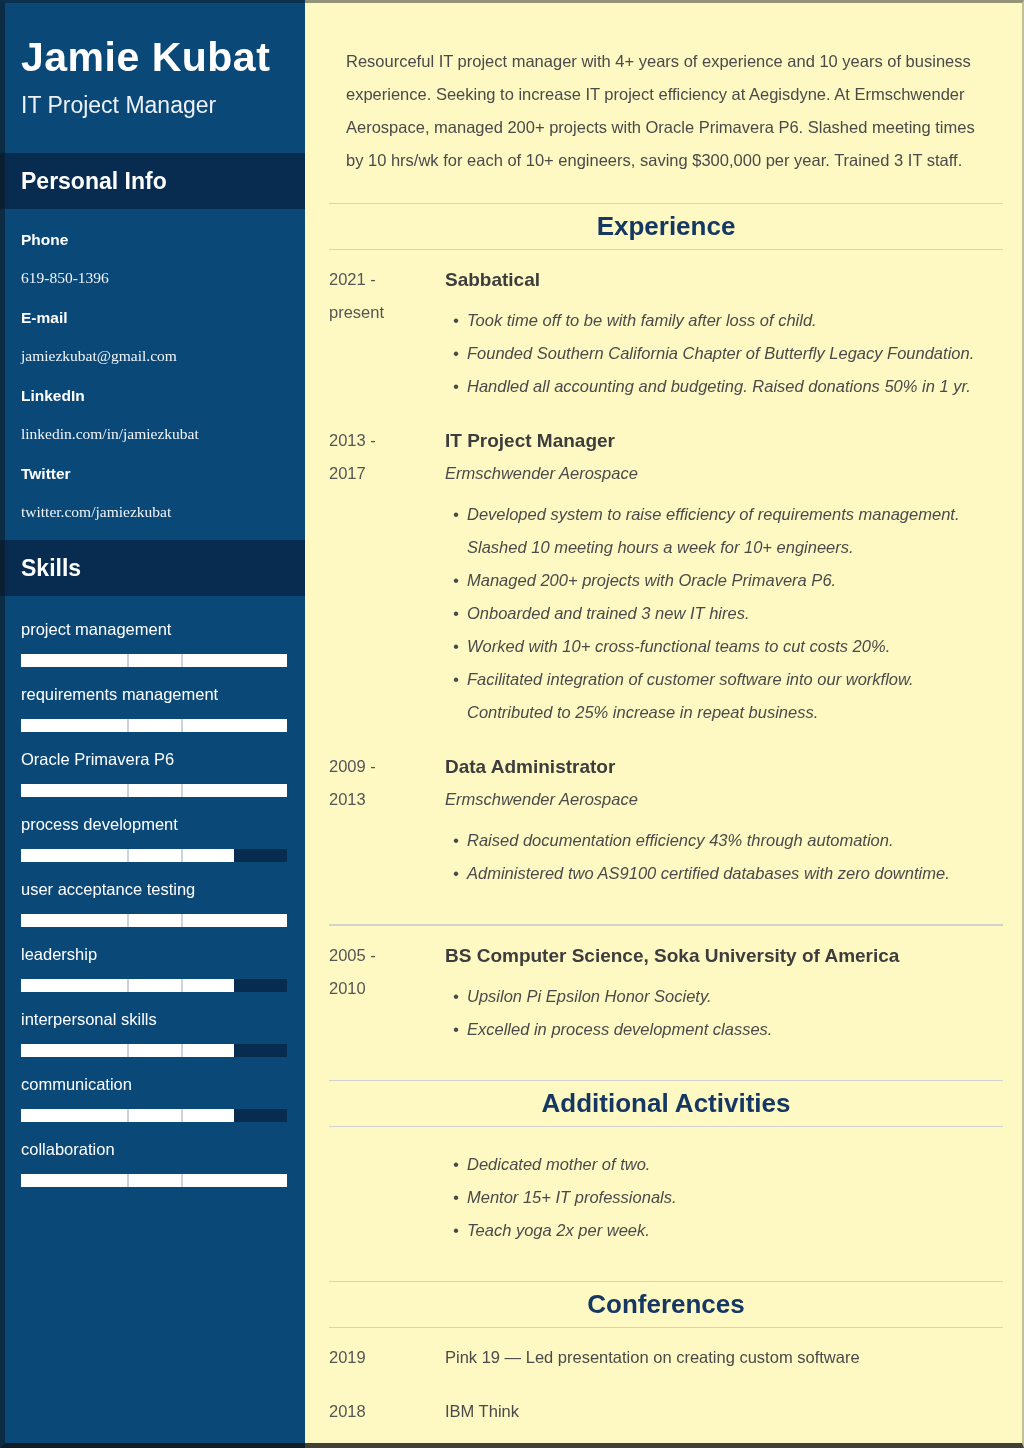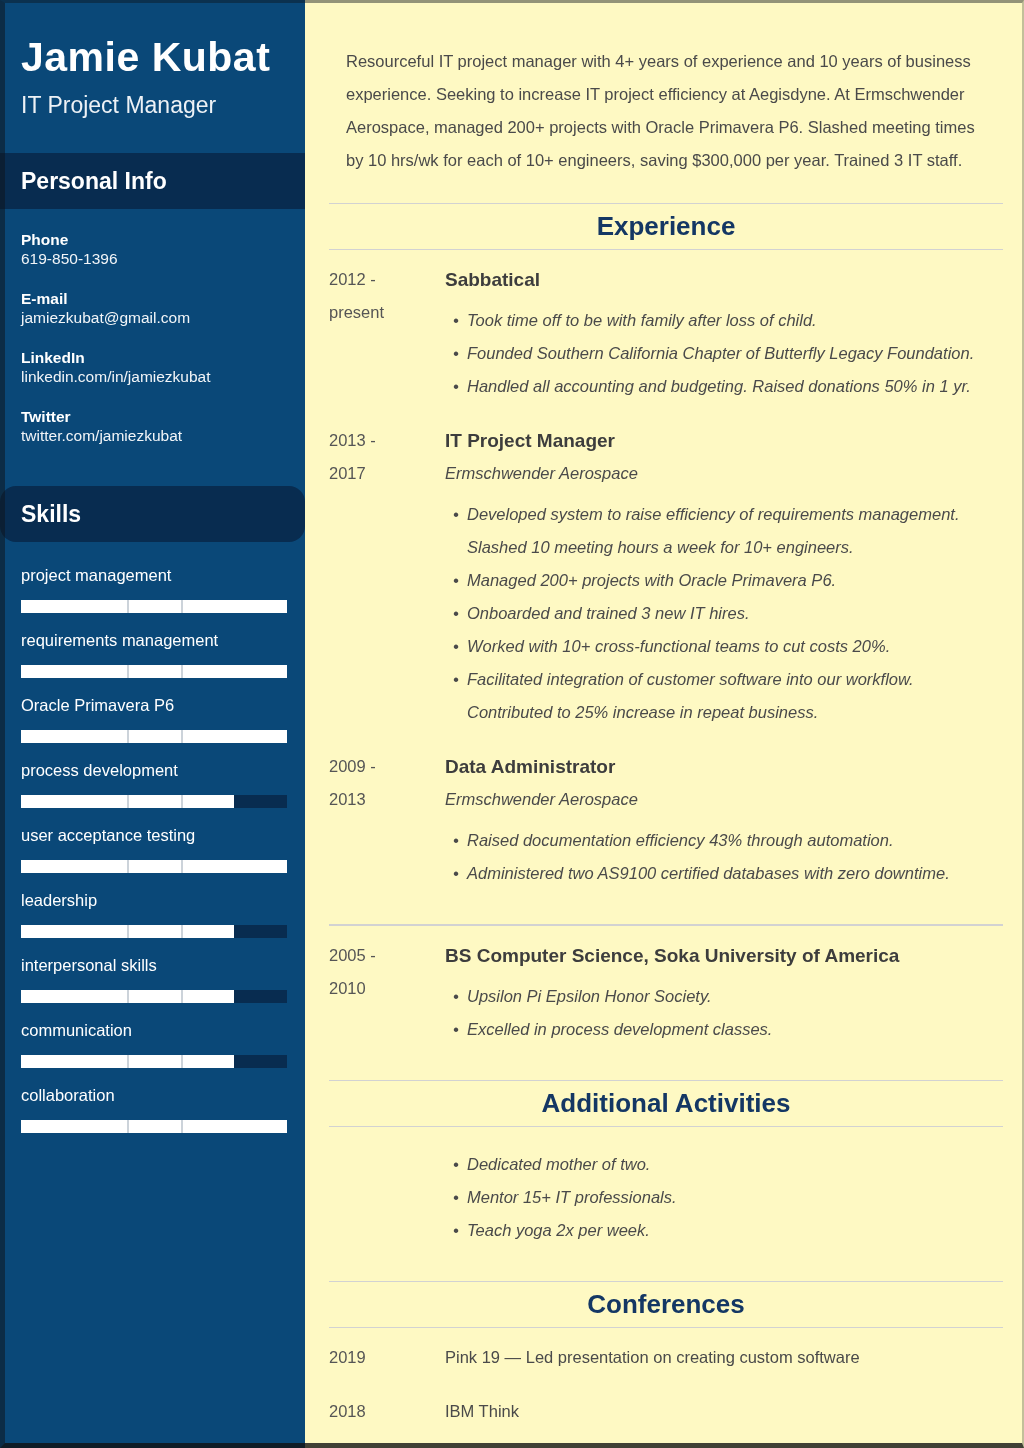--- a/index.html
+++ b/index.html
@@ -50,24 +50,24 @@
     font-weight:400;color:#eef2f6;
   }
   .band{
     margin-top:34px;
     height:56px;
     background:var(--band-bg);
     display:flex;align-items:center;
     padding-left:21px;
     font-size:23px;font-weight:bold;
   }
-  .band--skills{margin-top:41px;border-radius:16px;}
+  .band--skills{margin-top:19px;}
   .contact-list{padding:0 18px 0 21px;}
   .contact-label{font-weight:bold;font-size:15.5px;line-height:19px;margin-top:21px;}
-  .contact-value{font-size:15.5px;line-height:19px;margin-top:0;color:#f2f5f8;}
+  .contact-value{font-size:15.5px;line-height:19px;margin-top:19px;color:#f2f5f8;font-family:Liberation Serif, serif;}
   .skills-list{padding:6px 18px 0 21px;}
   .skill-item{margin-top:17px;}
   .skill-label{font-size:16.5px;line-height:20px;}
   .skill-bar{
     margin-top:15px;
     width:266px;height:13px;
     background:var(--band-bg);
     position:relative;
   }
   .skill-fill{height:100%;background:#ffffff;}
@@ -244,21 +244,21 @@
   <main class="main">
     <p class="summary">Resourceful IT project manager with 4+ years of experience and 10 years of business experience. Seeking to increase IT project efficiency at Aegisdyne. At Ermschwender Aerospace, managed 200+ projects with Oracle Primavera P6. Slashed meeting times by 10 hrs/wk for each of 10+ engineers, saving $300,000 per year. Trained 3 IT staff.</p>
 
       <section class="section">
         <hr class="sec-rule">
         <h2 class="sec-title">Experience</h2>
         <hr class="sec-rule">
 
           <div class="entry">
             <div class="dates">
-              <div>2012 -</div>
+              <div>2021 -</div>
               <div>present</div>
             </div>
             <div class="entry-body">
               <h3 class="entry-title">Sabbatical</h3>
 
               <ul class="bullets">
 
                   <li>Took time off to be with family after loss of child.</li>
 
                   <li>Founded Southern California Chapter of Butterfly Legacy Foundation.</li>

